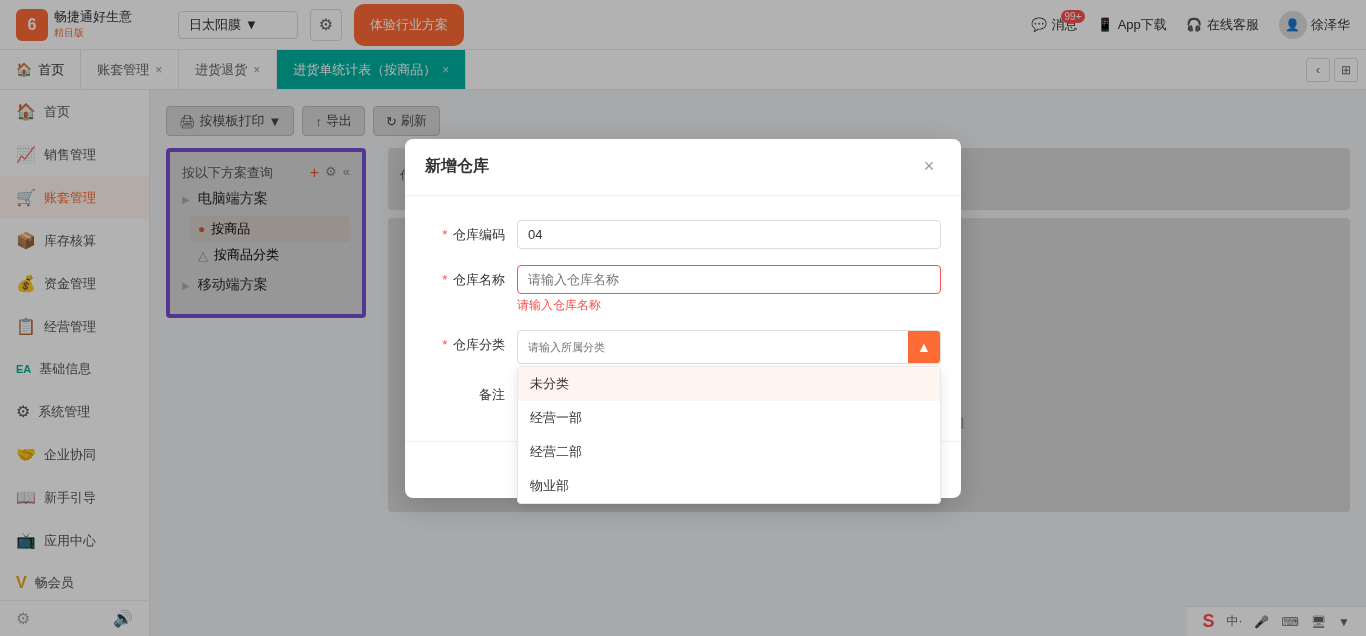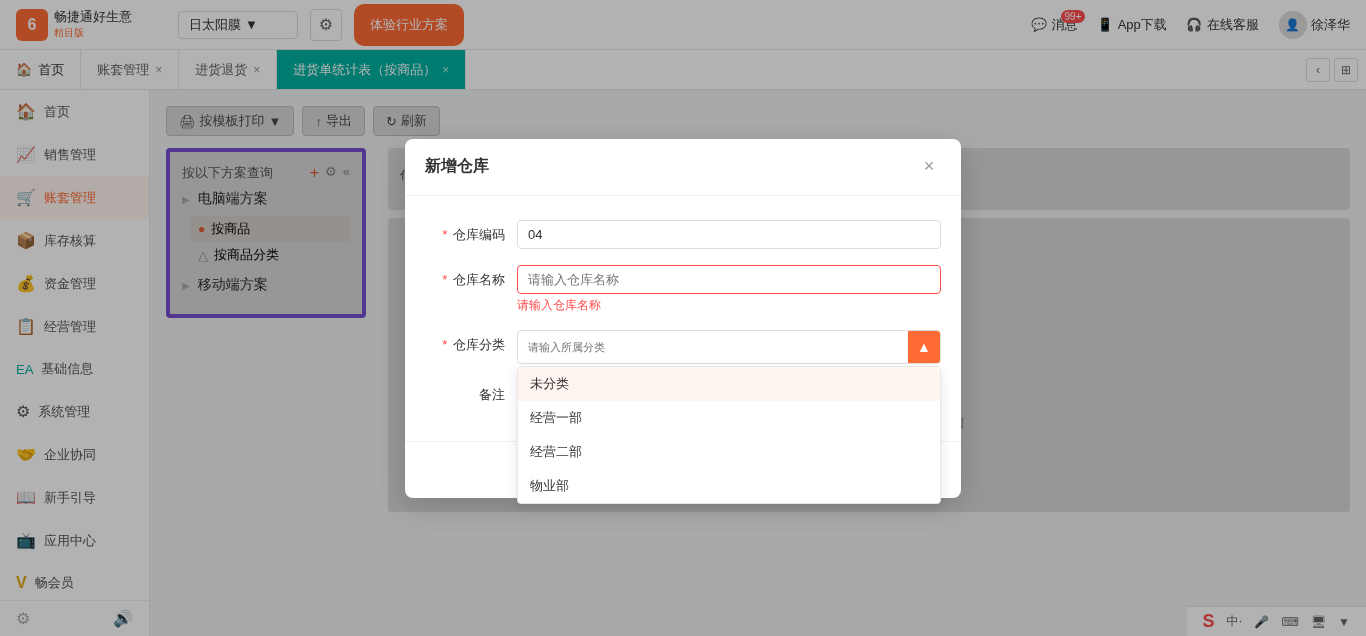--- a/index.html
+++ b/index.html
@@ -391,21 +391,21 @@
     </div>
     <div class="sidebar-item">
       <span class="sidebar-icon">💰</span>
       <span>资金管理</span>
     </div>
     <div class="sidebar-item">
       <span class="sidebar-icon">📋</span>
       <span>经营管理</span>
     </div>
     <div class="sidebar-item">
-      <span class="sidebar-icon" style="font-size:13px;font-weight:normal;color:#00b0a0;">EA</span>
+      <span class="sidebar-icon" style="font-size:11px;font-weight:bold;color:#00b0a0;">EA</span>
       <span>基础信息</span>
     </div>
     <div class="sidebar-item">
       <span class="sidebar-icon">⚙</span>
       <span>系统管理</span>
     </div>
     <div class="sidebar-item">
       <span class="sidebar-icon">🤝</span>
       <span>企业协同</span>
     </div>

